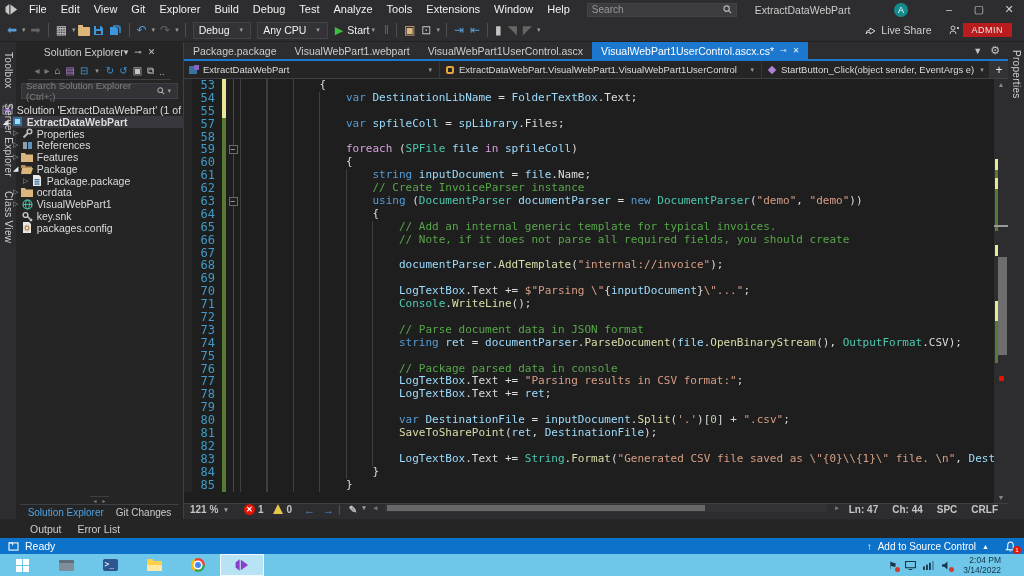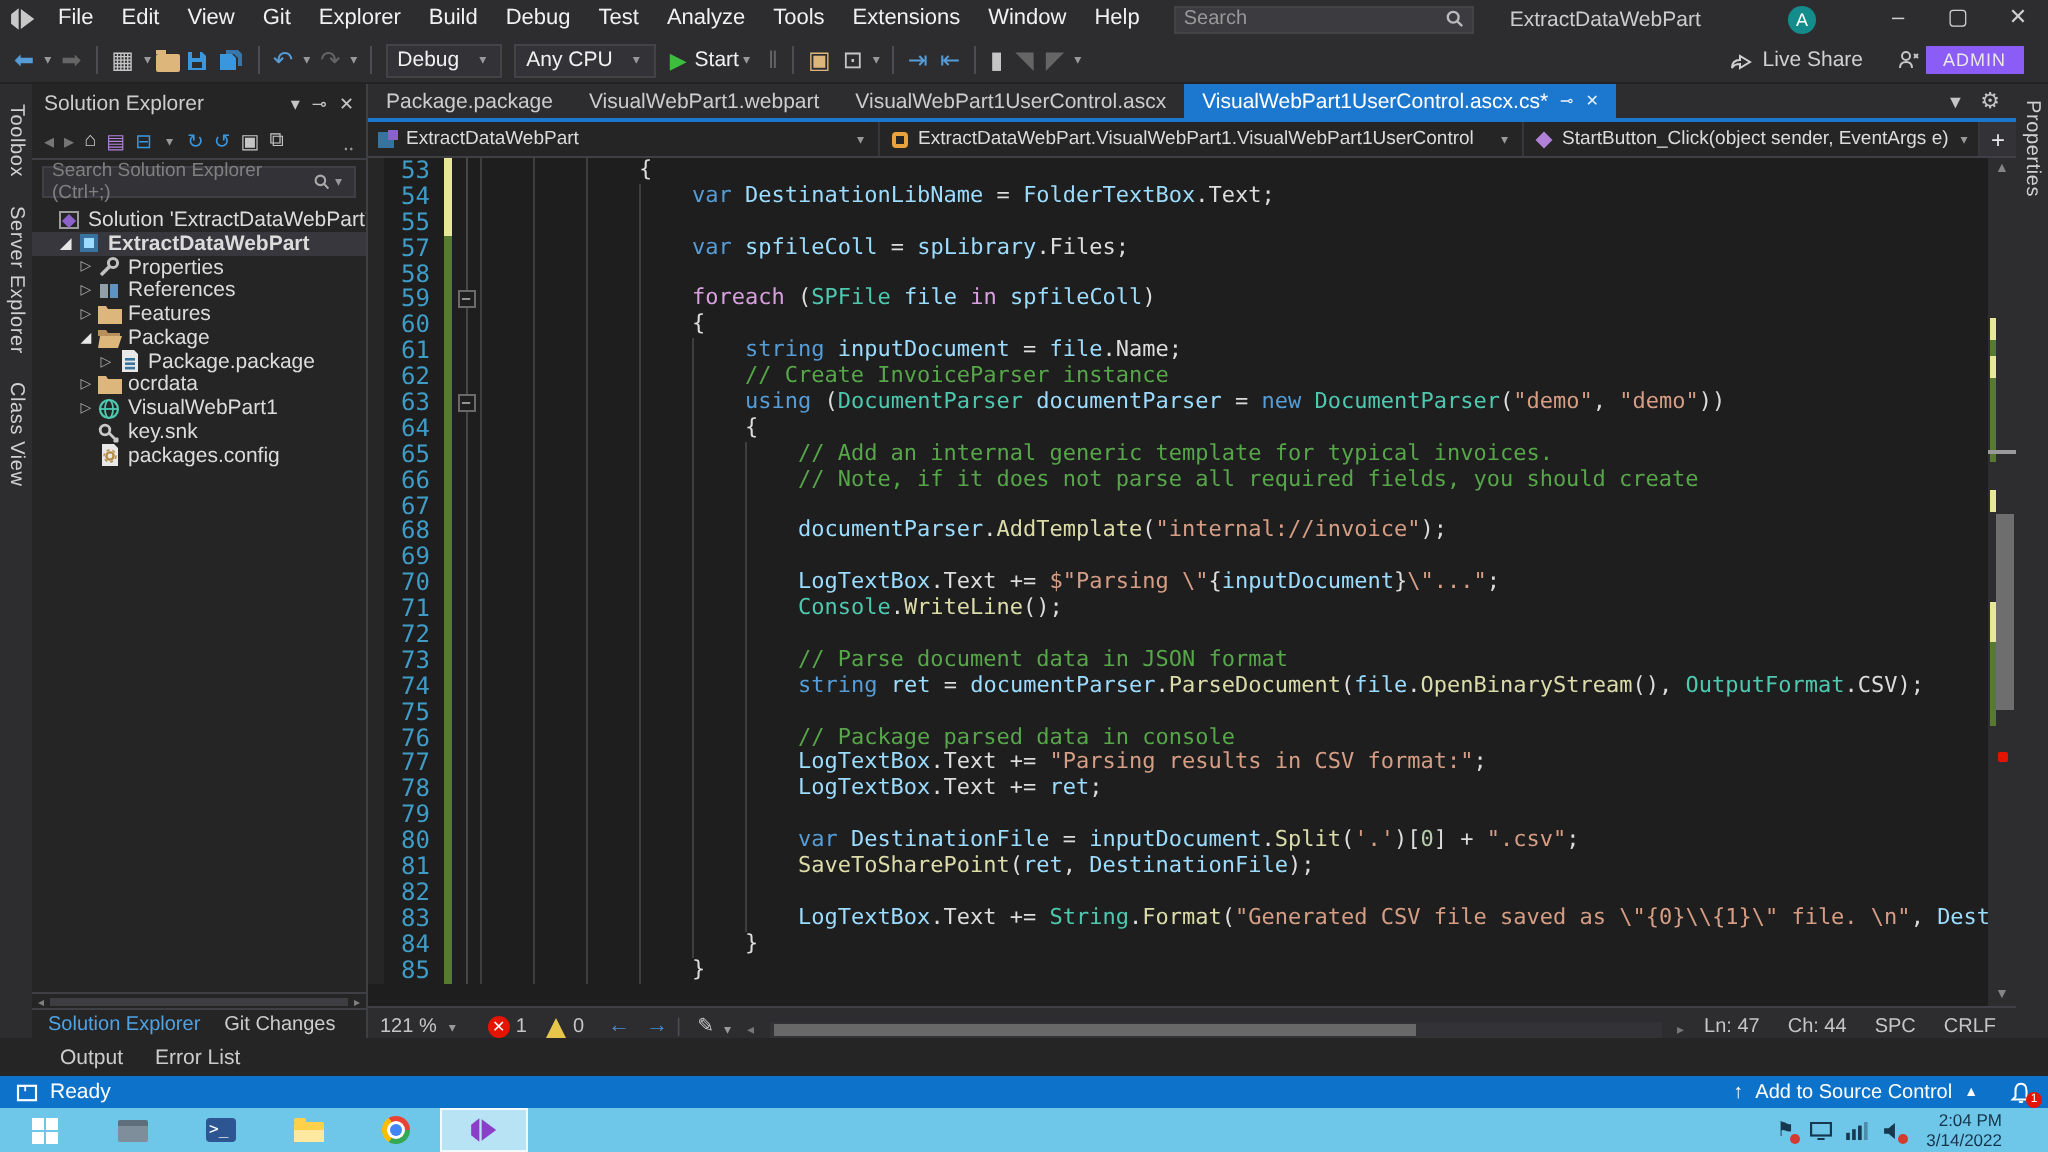--- a/index.html
+++ b/index.html
@@ -23,30 +23,30 @@
   .toolbar { height:23px; background:#2D2D30; border-bottom:1px solid #222; display:flex; align-items:center; padding:0 4px; flex:0 0 auto; }
   .tbtn { padding:0 3px; font-size:12px; color:#C5C5C5; line-height:22px; }
   .tbtn.blue { color:#569CD6; } .tbtn.dis { color:#656565; } .tbtn.yel { color:#DCB67A; }
   .tsep { width:1px; height:14px; background:#4D4D52; margin:0 4px; }
   .tddown { font-size:7px; color:#999; padding:0 2px; }
   .combo { height:17px; background:#333337; border:1px solid #434346; color:#F1F1F1; font-size:10.5px; display:flex; align-items:center; padding:0 5px; margin:0 3px; }
   .combo .tddown { margin-left:8px; }
   .start { display:flex; align-items:center; color:#F1F1F1; font-size:10.5px; padding:0 4px; }
   .play { color:#3EBE3E; font-size:11px; margin-right:4px; }
   .liveshare { display:flex; align-items:center; color:#D0D0D0; font-size:10.5px; margin-right:14px; }
-  .admin { background:#8b5cf6; color:#E8E8E8; font-size:9px; padding:2px 9px; margin-right:8px; letter-spacing:.5px; }
+  .admin { background:#b91c1c; color:#E8E8E8; font-size:9px; padding:2px 9px; margin-right:8px; letter-spacing:.5px; }
 
   
   .main { flex:1 1 auto; display:flex; min-height:0; }
   .leftstrip, .rightstrip { width:16px; background:#2D2D30; display:flex; flex-direction:column; align-items:center; flex:0 0 auto; }
   .vtab { writing-mode:vertical-rl; transform:rotate(0deg); color:#D0D0D0; font-size:10px; padding:10px 0 4px; letter-spacing:.3px; }
   .rightstrip .vtab { padding-top:8px; }
 
   
-  .sepanel { width:168px; background:#252526; border-right:1px solid #3F3F46; display:flex; flex-direction:column; flex:0 0 auto; }
+  .sepanel { width:168px; background:#252526; border-right:1px solid #3F3F46; display:flex; flex-direction:column; flex:0 0 auto;align-items:center; }
   .sehead { height:20px; display:flex; align-items:center; padding:0 6px; color:#CCC; font-size:10.5px; }
   .sehead .hicons { margin-left:auto; display:flex; gap:6px; color:#C5C5C5; font-size:9px; }
   .seicons { height:18px; display:flex; align-items:center; gap:5px; padding:0 6px; border-bottom:1px solid #3F3F46; font-size:10px; color:#C5C5C5; }
   .seicons .b { color:#3A96DD; }
   .sesearch { margin:3px 5px; height:16px; background:#333337; border:1px solid #3F3F46; display:flex; align-items:center; padding:0 4px; }
   .sesearch .ph { flex:1; color:#808080; font-size:9.5px; }
   .tree { flex:1; overflow:hidden; padding-top:2px; }
   .trow { height:11.8px; display:flex; align-items:center; color:#DCDCDC; font-size:10.5px; white-space:nowrap; }
   .trow.sel { background:#37373D; font-weight:bold; }
   .trow .arr { width:10px; font-size:7px; color:#A8A8A8; text-align:center; flex:0 0 auto; }
@@ -91,21 +91,21 @@
 
   
   .vscroll { width:14px; background:#2D2D30; position:relative; flex:0 0 auto; }
   .vscroll .sarr { position:absolute; left:0; width:14px; text-align:center; color:#858585; font-size:7px; }
   .vmark { position:absolute; left:1px; width:3px; }
   .vthumb { position:absolute; left:4px; width:9px; background:#6E6E6E; }
   .vdot { position:absolute; left:5px; width:5px; height:5px; background:#E51400; border-radius:1px; }
   .vline { position:absolute; left:0; width:14px; height:2px; background:#9A9A9A; }
 
   
-  .edstatus { height:16px; background:#2D2D30; border-top:1px solid #3F3F46; display:flex; align-items:flex-end; font-size:10px; color:#C5C5C5; padding:0 6px; }
+  .edstatus { height:16px; background:#2D2D30; border-top:1px solid #3F3F46; display:flex; align-items:flex-start; font-size:10px; color:#C5C5C5; padding:0 6px;font-weight:bold; }
   .zoombox { display:flex; align-items:center; gap:4px; margin-right:14px; }
   .errico { width:11px; height:11px; border-radius:50%; background:#E51400; color:#FFF; font-size:8px; line-height:11px; text-align:center; margin-right:3px; }
   .warnico { width:0; height:0; border-left:5.5px solid transparent; border-right:5.5px solid transparent; border-bottom:10px solid #E6C74C; margin:0 3px 0 10px; position:relative; }
   .navarr { color:#4A90D9; font-size:11px; margin:0 4px; }
   .pencil { color:#C5C5C5; margin:0 3px 0 8px; }
   .hscroll { flex:1; height:8px; background:#333337; margin:0 8px; position:relative; }
   .hthumb { position:absolute; left:2px; top:1px; height:6px; width:72%; background:#686868; }
   .edpos { display:flex; gap:14px; margin-right:4px; color:#C5C5C5; }
 
   

